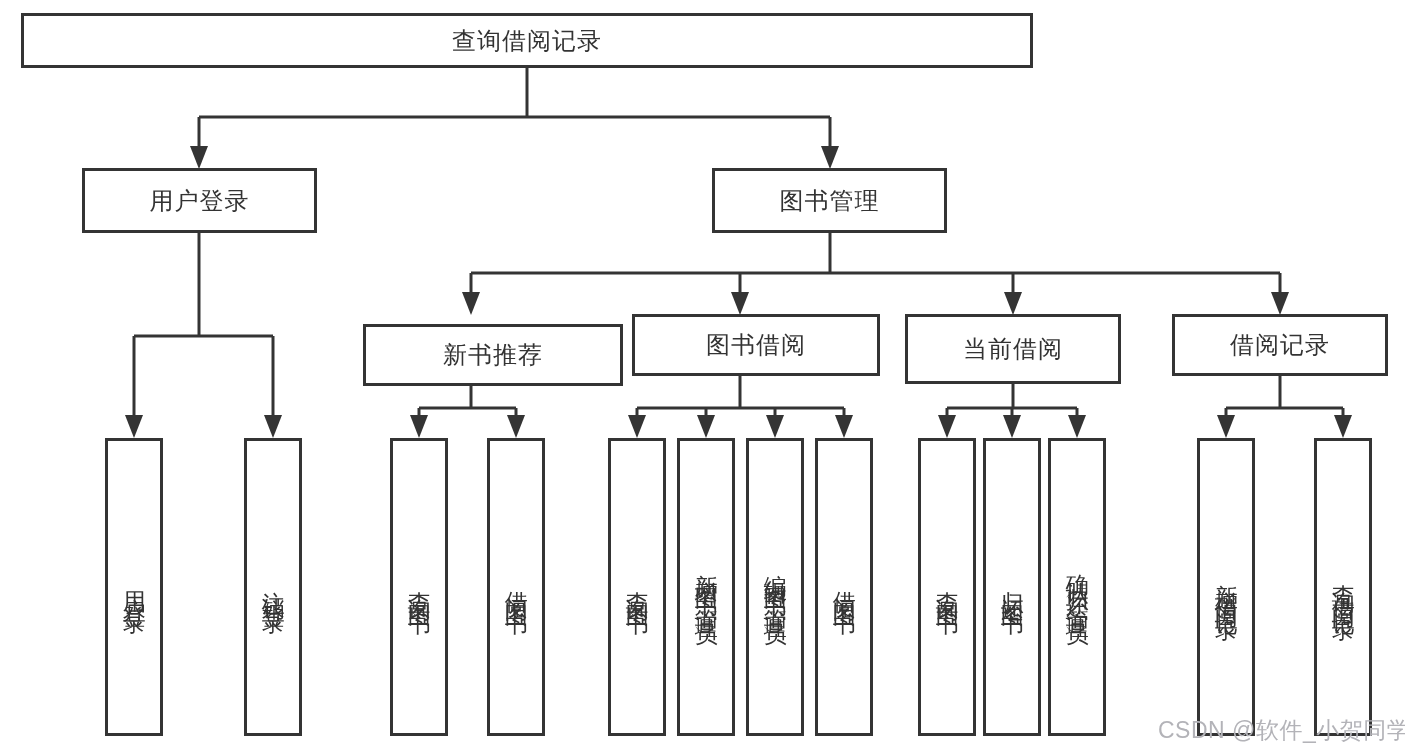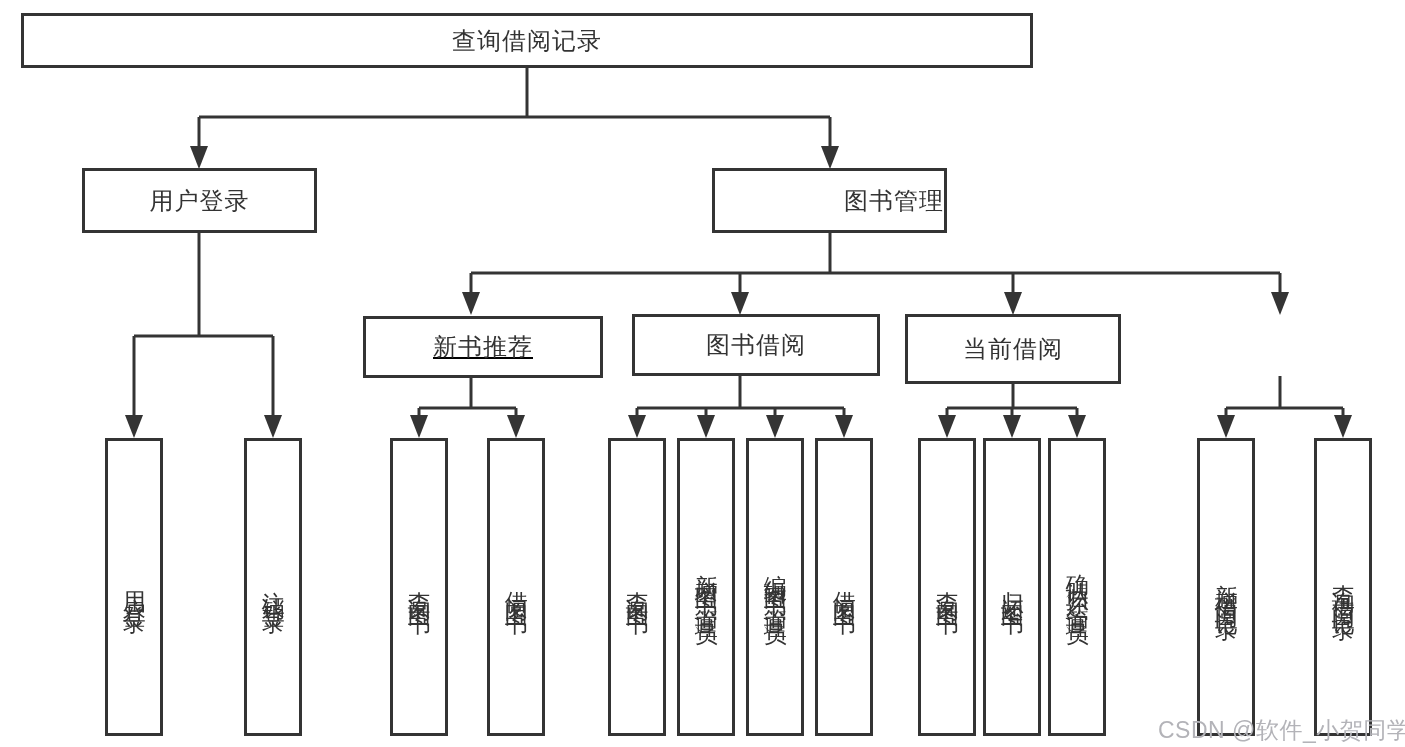--- a/index.html
+++ b/index.html
@@ -131,33 +131,36 @@
     </g>
   </svg>
 
   <div class="box" style="left:21px; top:13px; width:1012px; height:55px;">
     <span class="hlabel">查询借阅记录</span>
   </div>
 
   <div class="box" style="left:82px; top:168px; width:235px; height:65px;">
     <span class="hlabel">用户登录</span>
   </div>
-  <div class="box" style="left:712px; top:168px; width:235px; height:65px;justify-content:flex-end;">
+  <div class="box" style="left:712px; top:168px; width:235px; height:65px;">
     <span class="hlabel">图书管理</span>
   </div>
 
-  <div class="box" style="left:363px; top:316px; width:240px; height:62px;text-decoration:underline;">
+  <div class="box" style="left:363px; top:324px; width:260px; height:62px;">
     <span class="hlabel">新书推荐</span>
   </div>
   <div class="box" style="left:632px; top:314px; width:248px; height:62px;">
     <span class="hlabel">图书借阅</span>
   </div>
   <div class="box" style="left:905px; top:314px; width:216px; height:70px;">
     <span class="hlabel">当前借阅</span>
   </div>
+  <div class="box" style="left:1172px; top:314px; width:216px; height:62px;">
+    <span class="hlabel">借阅记录</span>
+  </div>
 
   <div class="box" style="left:105px; top:438px; width:58px; height:298px;">
     <span class="vlabel">用户登录</span>
   </div>
   <div class="box" style="left:244px; top:438px; width:58px; height:298px;">
     <span class="vlabel">注销登录</span>
   </div>
 
   <div class="box" style="left:390px; top:438px; width:58px; height:298px;">
     <span class="vlabel">查询图书</span>

